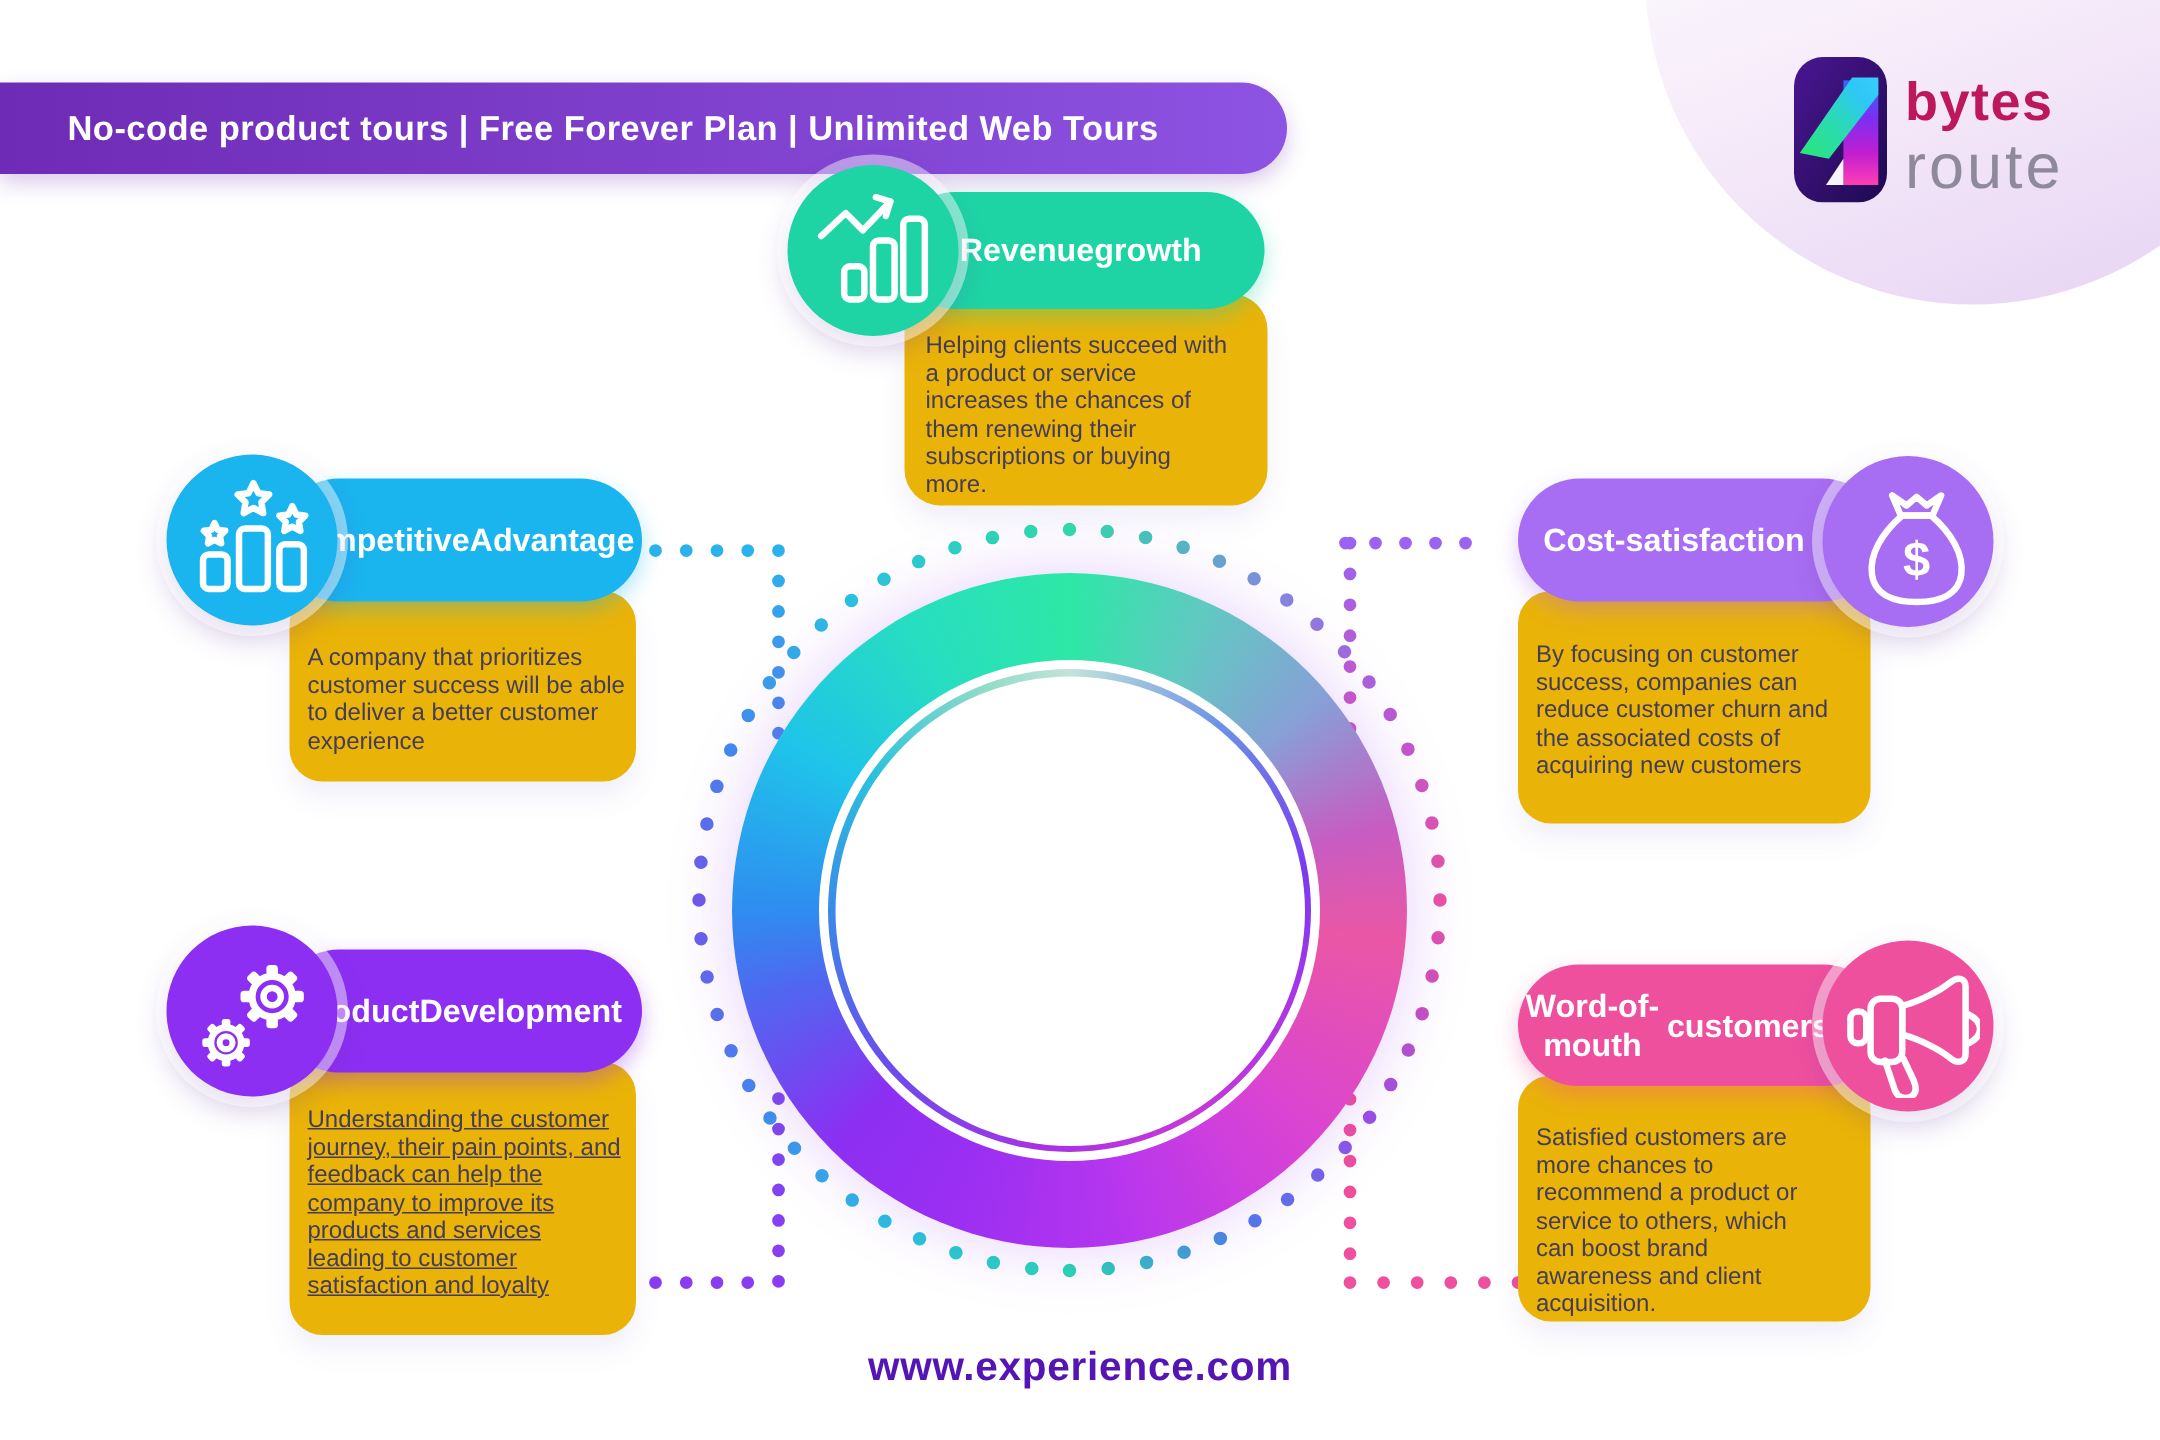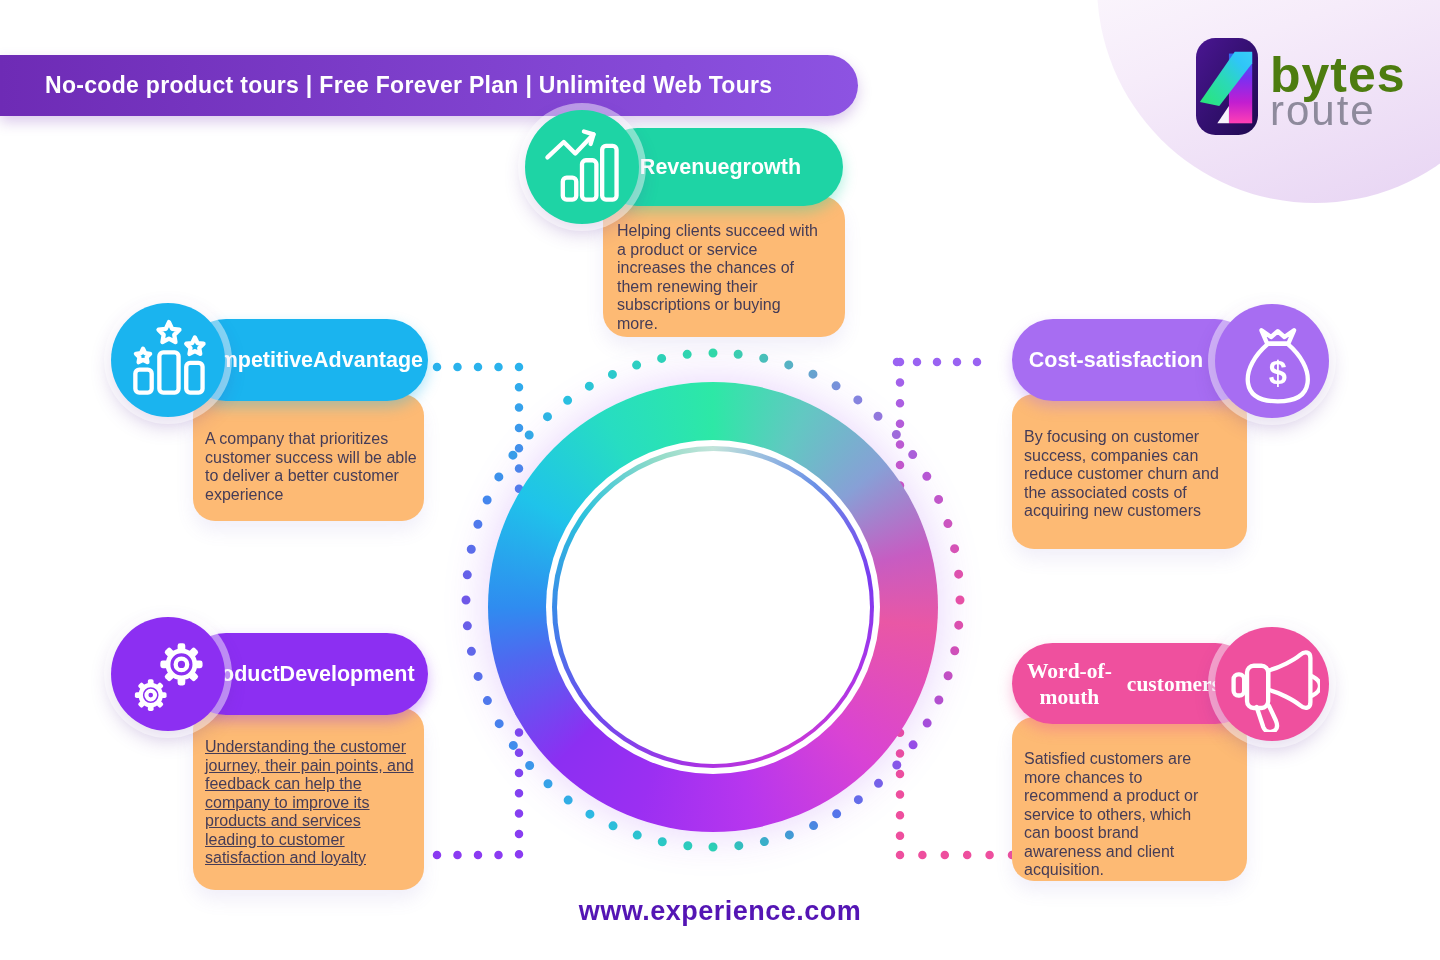--- a/index.html
+++ b/index.html
@@ -23,21 +23,21 @@
     background:linear-gradient(90deg,#6e2bb5,#8d53e2);
     color:#ffffff;font-weight:bold;font-size:23px;letter-spacing:.3px;
     line-height:61px;padding-left:45px;box-sizing:border-box;
     box-shadow:0 6px 14px rgba(110,43,181,.25);
     white-space:nowrap;
     margin-top:24px;
   }
 
   
   .logo-icon{left:1196px;top:38px;width:62px;height:97px;}
-  .logo-bytes{left:1270px;top:50px;font-size:50px;font-weight:bold;color:#4d7c0f;letter-spacing:1px;line-height:1;}
+  .logo-bytes{left:1270px;top:50px;font-size:36px;font-weight:bold;color:#be185d;letter-spacing:1px;line-height:1;}
   .logo-route{left:1270px;top:90px;font-size:42px;font-weight:400;color:#8e8a9c;letter-spacing:2px;line-height:1;}
 
   
   .decor{left:0;top:0;z-index:0;}
 
   
   .ring-wrap{left:488px;top:382px;width:450px;height:450px;z-index:1;}
   .ring-wrap>div{position:absolute;border-radius:50%;}
   .ring{
     left:0;top:0;width:450px;height:450px;
@@ -62,21 +62,21 @@
   .center-title span{display:block;}
 
   
   .pill{
     z-index:2;color:#fff;font-weight:bold;font-size:21.5px;line-height:26px;
     display:flex;flex-direction:row;justify-content:center;align-items:center;
     text-align:center;box-sizing:border-box;
   }
   .pill span{display:block;}
   .body-box{
-    z-index:1;background:#fdba74;border-radius:22px;box-sizing:border-box;
+    z-index:1;background:#eab308;border-radius:22px;box-sizing:border-box;
     color:#453c57;font-size:16px;line-height:18.5px;
     box-shadow:0 10px 18px rgba(120,100,200,.10);
   }
   .icon-circle{
     z-index:3;width:114px;height:114px;border-radius:50%;
     display:flex;align-items:center;justify-content:center;
     box-shadow:0 0 0 7px rgba(255,255,255,.45),0 8px 20px rgba(91,44,155,.28);
   }
   .icon-circle svg{width:96px;height:96px;}
 
@@ -94,21 +94,21 @@
   .pill-product{left:185px;top:633px;width:243px;height:82px;border-radius:41px;background:#8c2ff2;box-shadow:0 6px 14px rgba(140,47,242,.35);}
   .body-product{left:193px;top:708px;width:231px;height:182px;padding:30px 8px 0 12px;text-decoration:underline;}
   .circle-product{left:111px;top:617px;background:#8c2ff2;}
 
   
   .pill-cost{left:1012px;top:319px;width:244px;height:82px;border-radius:41px;background:#a76df2;box-shadow:0 6px 14px rgba(167,109,242,.35);padding-right:36px;}
   .body-cost{left:1012px;top:394px;width:235px;height:155px;padding:34px 18px 0 12px;}
   .circle-cost{left:1215px;top:304px;background:#a76df2;}
 
   
-  .pill-word{left:1012px;top:643px;width:244px;height:81px;border-radius:41px;background:#ef509e;box-shadow:0 6px 14px rgba(239,80,158,.35);padding-right:36px;font-family:Liberation Serif, serif;}
+  .pill-word{left:1012px;top:643px;width:244px;height:81px;border-radius:41px;background:#ef509e;box-shadow:0 6px 14px rgba(239,80,158,.35);padding-right:36px;}
   .body-word{left:1012px;top:717px;width:235px;height:164px;padding:33px 43px 0 12px;}
   .circle-word{left:1215px;top:627px;background:#ef509e;}
 
   .website{
     left:480px;top:896px;width:480px;text-align:center;z-index:2;
     color:#5415b4;font-weight:bold;font-size:27px;letter-spacing:.5px;
   }
 </style>
 </head>
 <body>

